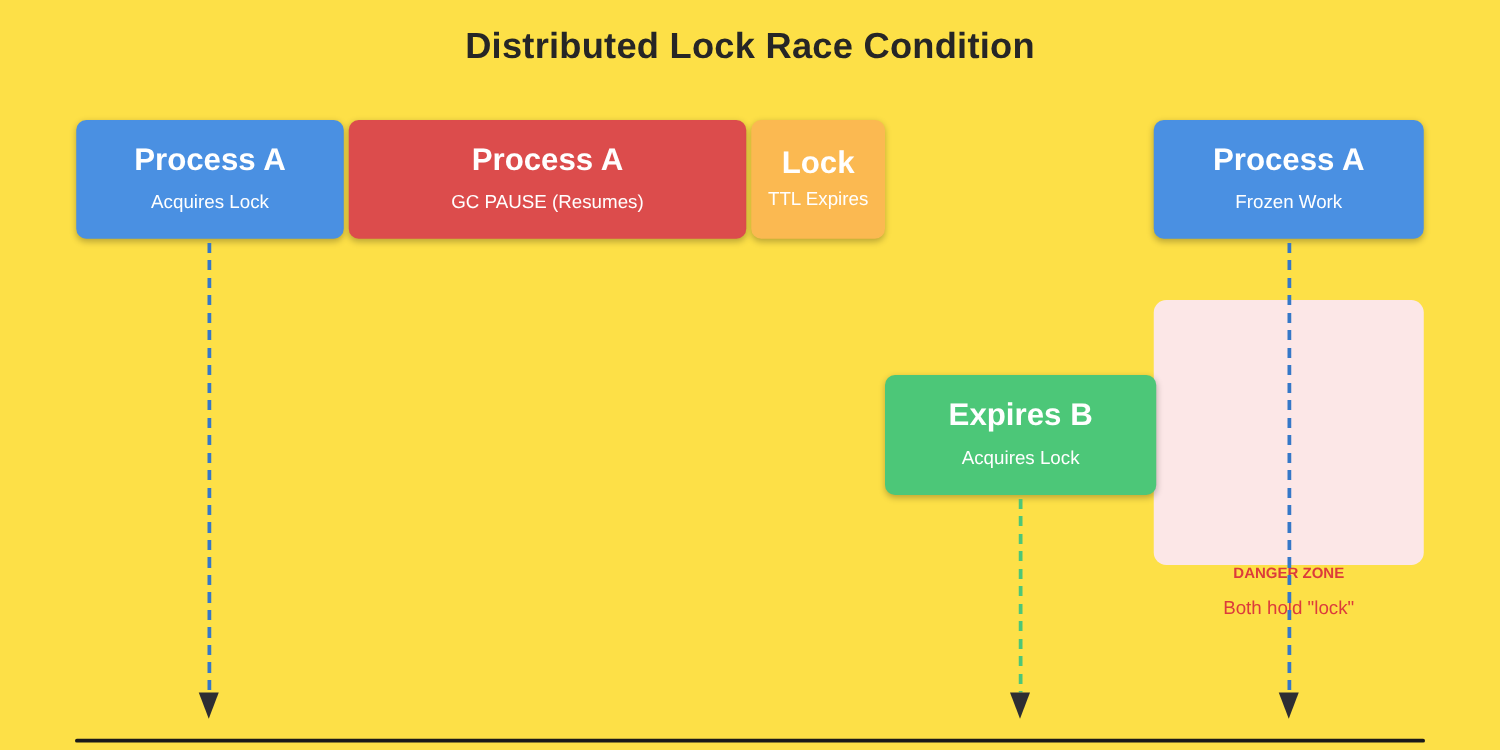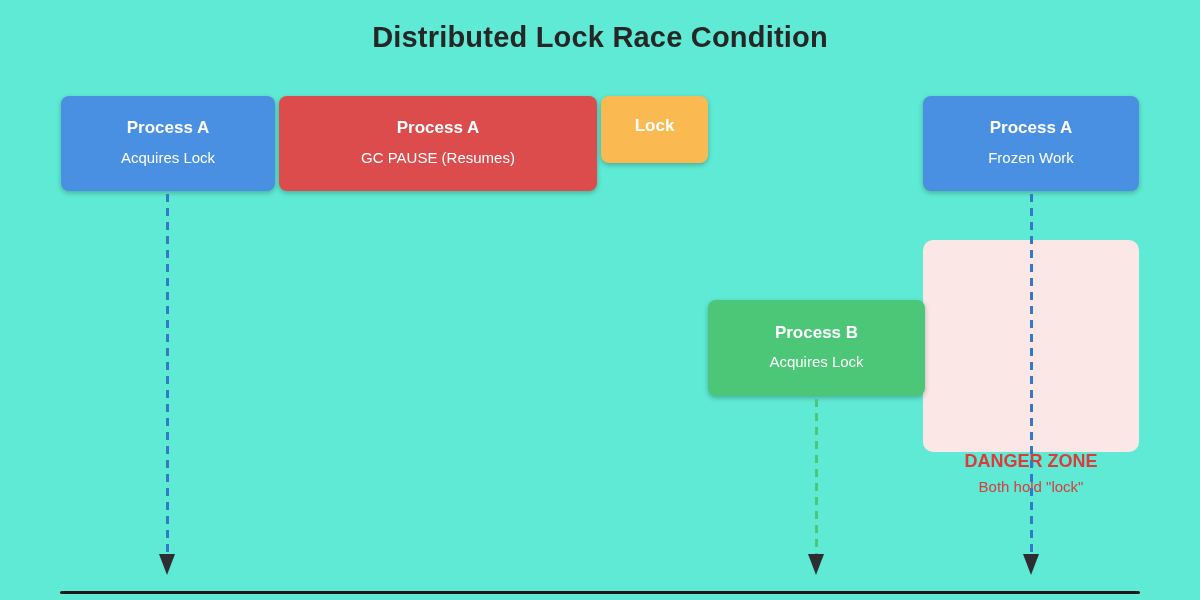--- a/index.html
+++ b/index.html
@@ -1,43 +1,43 @@
 <!DOCTYPE html>
 <html><head>
 <meta charset="utf-8">
 <style>
   html,body { margin:0; padding:0; background:#ffffff; }
   .canvas {
-    position:relative; width:1200px; height:600px; background:#5eead4;
+    position:relative; width:1200px; height:600px; background:#fde047;
     font-family:"Liberation Sans", sans-serif; overflow:hidden;
   }
   .diagram-title {
     position:absolute; top:21px; left:0; width:1200px; text-align:center;
     font-size:29px; font-weight:bold; color:#262626; letter-spacing:0.2px;
   }
   .node {
     position:absolute; border-radius:8px; display:flex; flex-direction:column;
     align-items:center; justify-content:center; color:#ffffff; text-align:center;
     box-shadow:0 2px 5px rgba(0,0,0,0.25); z-index:2; box-sizing:border-box;
   }
-  .node-title { font-weight:bold; font-size:17px; line-height:1.1; margin-bottom:11px; }
+  .node-title { font-weight:bold; font-size:25px; line-height:1.1; margin-bottom:11px; }
   .node-sub   { font-size:15px; line-height:1.25; }
   #node-a1 { left:61px;  top:96px;  width:214px; height:95px; background:#4A90E2; }
   #node-gc { left:279px; top:96px;  width:318px; height:95px; background:#DC4C4C; }
-  #node-ttl{ left:601px; top:96px;  width:107px; height:67px; background:#FBB951; padding:0 2px; }
+  #node-ttl{ left:601px; top:96px;  width:107px; height:95px; background:#FBB951; padding:0 2px; }
   #node-ttl .node-title { margin-bottom:7px; }
   #node-a2 { left:923px; top:96px;  width:216px; height:95px; background:#4A90E2; }
   #node-b  { left:708px; top:300px; width:217px; height:96px; background:#4CC778; }
   .danger-zone {
     position:absolute; left:923px; top:240px; width:216px; height:212px;
     background:#FCE7E7; border-radius:10px; z-index:1;
   }
   .danger-label {
     position:absolute; left:923px; top:451px; width:216px; text-align:center;
-    color:#DC3B3B; font-weight:bold; font-size:18px; z-index:2;
+    color:#DC3B3B; font-weight:bold; font-size:12px; z-index:2;
   }
   .danger-sublabel {
     position:absolute; left:923px; top:478px; width:216px; text-align:center;
     color:#DC3B3B; font-size:15px; z-index:2;
   }
   .arrow-line {
     position:absolute; width:3px; z-index:3;
     background:repeating-linear-gradient(to bottom, var(--c) 0 8px, transparent 8px 14px);
   }
   .arrow-head {
@@ -68,31 +68,32 @@
     <div class="node-sub">Acquires Lock</div>
   </div>
 
   <div class="node" id="node-gc">
     <div class="node-title">Process A</div>
     <div class="node-sub">GC PAUSE (Resumes)</div>
   </div>
 
   <div class="node" id="node-ttl">
     <div class="node-title">Lock</div>
+    <div class="node-sub">TTL Expires</div>
   </div>
 
   <div class="node" id="node-a2">
     <div class="node-title">Process A</div>
     <div class="node-sub">Frozen Work</div>
   </div>
 
   <div class="danger-zone"></div>
 
   <div class="node" id="node-b">
-    <div class="node-title">Process B</div>
+    <div class="node-title">Expires B</div>
     <div class="node-sub">Acquires Lock</div>
   </div>
 
   <div class="danger-label">DANGER ZONE</div>
   <div class="danger-sublabel">Both hold "lock"</div>
 
   <div class="arrow-line" id="line-a1"></div>
   <div class="arrow-head" id="head-a1"></div>
 
   <div class="arrow-line" id="line-b"></div>

